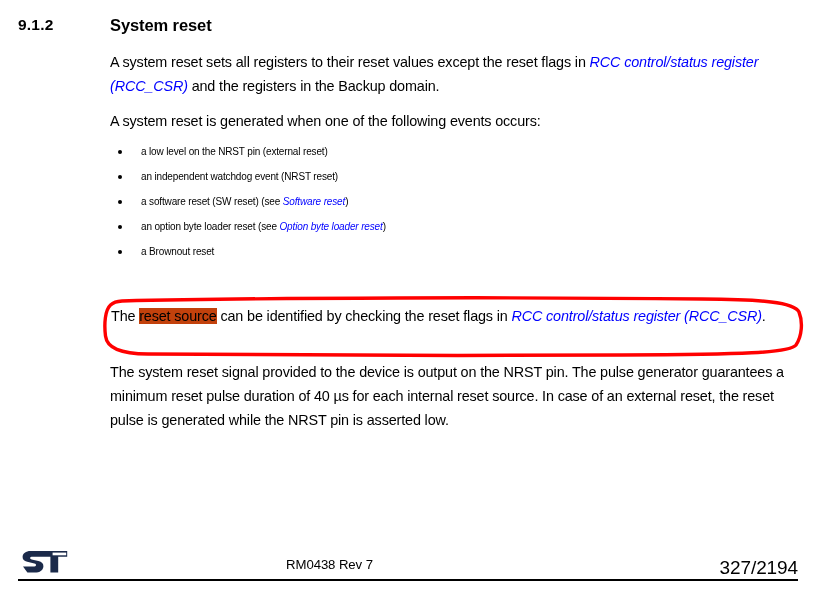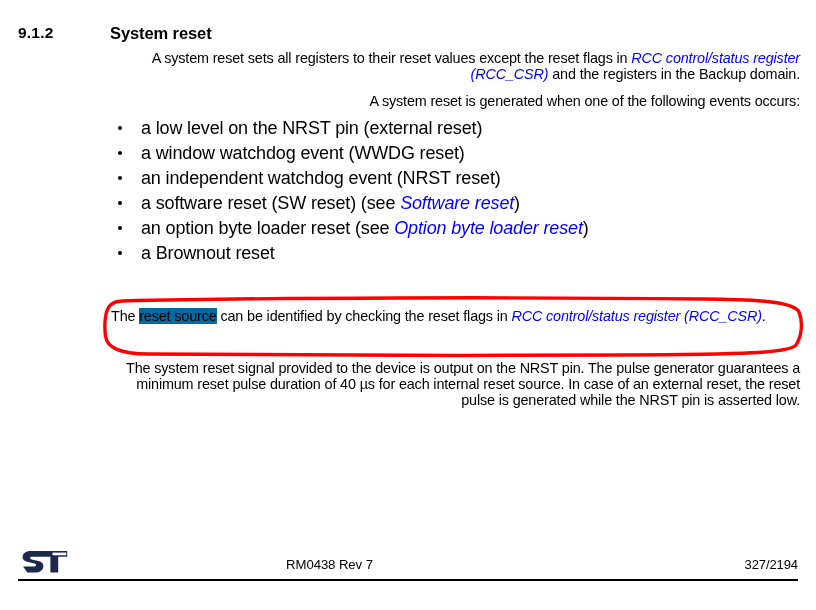--- a/index.html
+++ b/index.html
@@ -19,21 +19,21 @@
   .page {
     position: absolute;
     inset: 0;
     background: #ffffff;
   }
 
   
   .heading {
     position: absolute;
     left: 0;
-    top: 24px;
+    top: 16px;
     width: 814px;
     height: 26px;
   }
   .heading-number {
     position: absolute;
     left: 18px;
     top: 0;
     font-size: 15.5px;
     font-weight: bold;
     letter-spacing: 0.2px;
@@ -51,60 +51,60 @@
   .body-col {
     position: absolute;
     left: 110px;
     top: 50px;
     width: 690px;
   }
 
   p.para {
     margin: 0 0 11px 0;
     font-size: 14.4px;
-    line-height: 16px;
+    line-height: 24px;
     letter-spacing: -0.15px;
-    text-align: right;
+    text-align: left;
   }
   p.para.tight {
     margin-bottom: 9px;
   }
 
   .xref {
     color: #0000ff;
     font-style: italic;
   }
 
   
   ul.bullets {
     list-style: none;
     margin: 0 0 0 0;
     padding: 0;
   }
   ul.bullets li {
     position: relative;
-    font-size: 18px;
+    font-size: 10px;
     line-height: 20.5px;
     letter-spacing: -0.15px;
     padding-left: 31px;
     margin-bottom: 4.6px;
   }
   ul.bullets li .bullet-dot {
     position: absolute;
     left: 8px;
     top: 8px;
     width: 4px;
     height: 4px;
     border-radius: 50%;
     background: #000000;
   }
 
   
   .selected-text {
-    background: #0369a1;
+    background: #c2410c;
   }
 
   
   .annotated-block {
     position: absolute;
     left: 102px;
     top: 296px;
     width: 704px;
     height: 62px;
   }
@@ -163,21 +163,21 @@
     top: 26px;
     width: 659px;
     text-align: center;
     font-size: 13.2px;
     letter-spacing: -0.1px;
   }
   .footer-right {
     position: absolute;
     right: 18px;
     top: 26px;
-    font-size: 13px;
+    font-size: 19px;
     letter-spacing: -0.1px;
   }
 </style>
 </head>
 <body>
 
 <div class="page">
 
   <div class="heading">
     <span class="heading-number">9.1.2</span>
@@ -186,23 +186,20 @@
 
   <div class="body-col">
 
     <p class="para"><span>A system reset sets all registers to their reset values except the reset flags in </span><span class="xref">RCC control/status register (RCC_CSR)</span><span> and the registers in the Backup domain.</span></p>
 
     <p class="para tight">A system reset is generated when one of the following events occurs:</p>
 
     <ul class="bullets">
       <li>
         <span class="bullet-dot"></span><span>a low level on the NRST pin (external reset)</span><span class="xref"></span><span></span>
-      </li>
-      <li>
-        <span class="bullet-dot"></span><span>a window watchdog event (WWDG reset)</span><span class="xref"></span><span></span>
       </li>
       <li>
         <span class="bullet-dot"></span><span>an independent watchdog event (NRST reset)</span><span class="xref"></span><span></span>
       </li>
       <li>
         <span class="bullet-dot"></span><span>a software reset (SW reset) (see </span><span class="xref">Software reset</span><span>)</span>
       </li>
       <li>
         <span class="bullet-dot"></span><span>an option byte loader reset (see </span><span class="xref">Option byte loader reset</span><span>)</span>
       </li>

